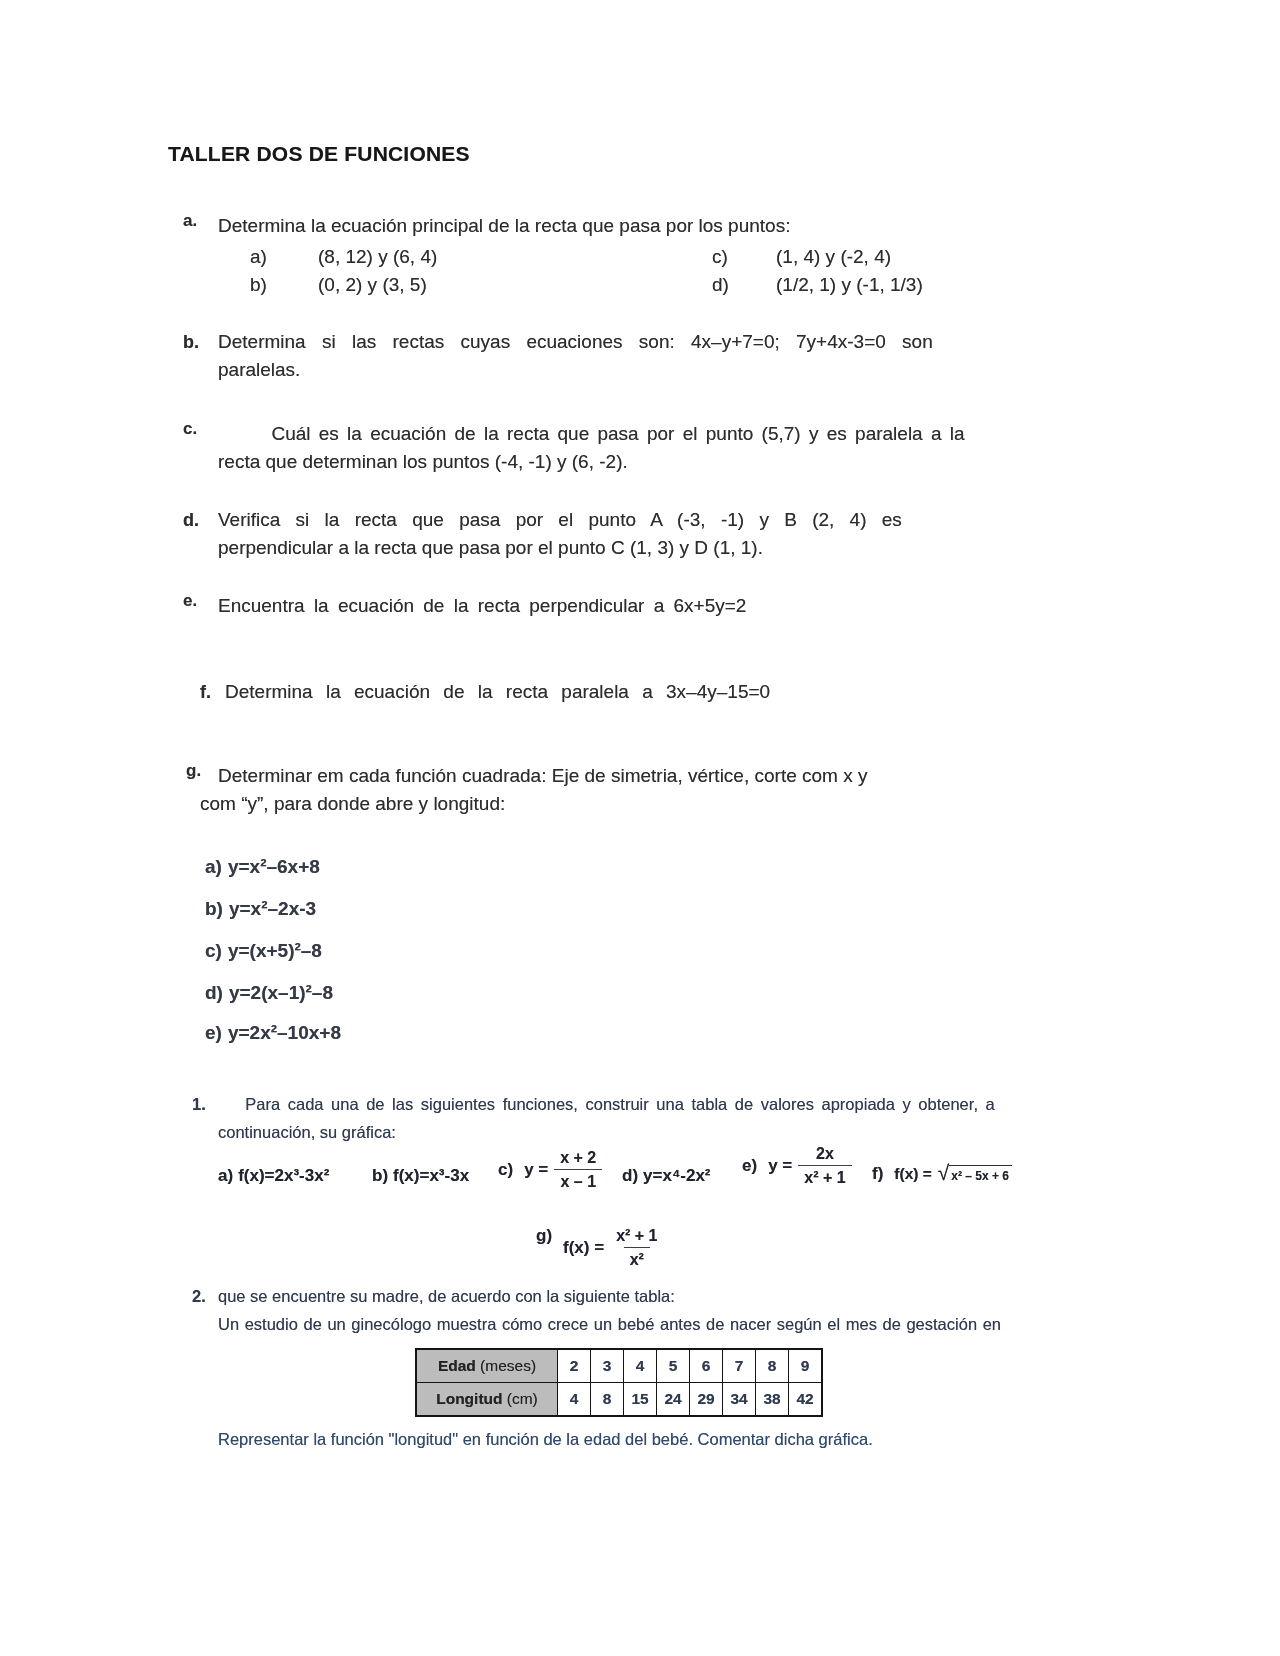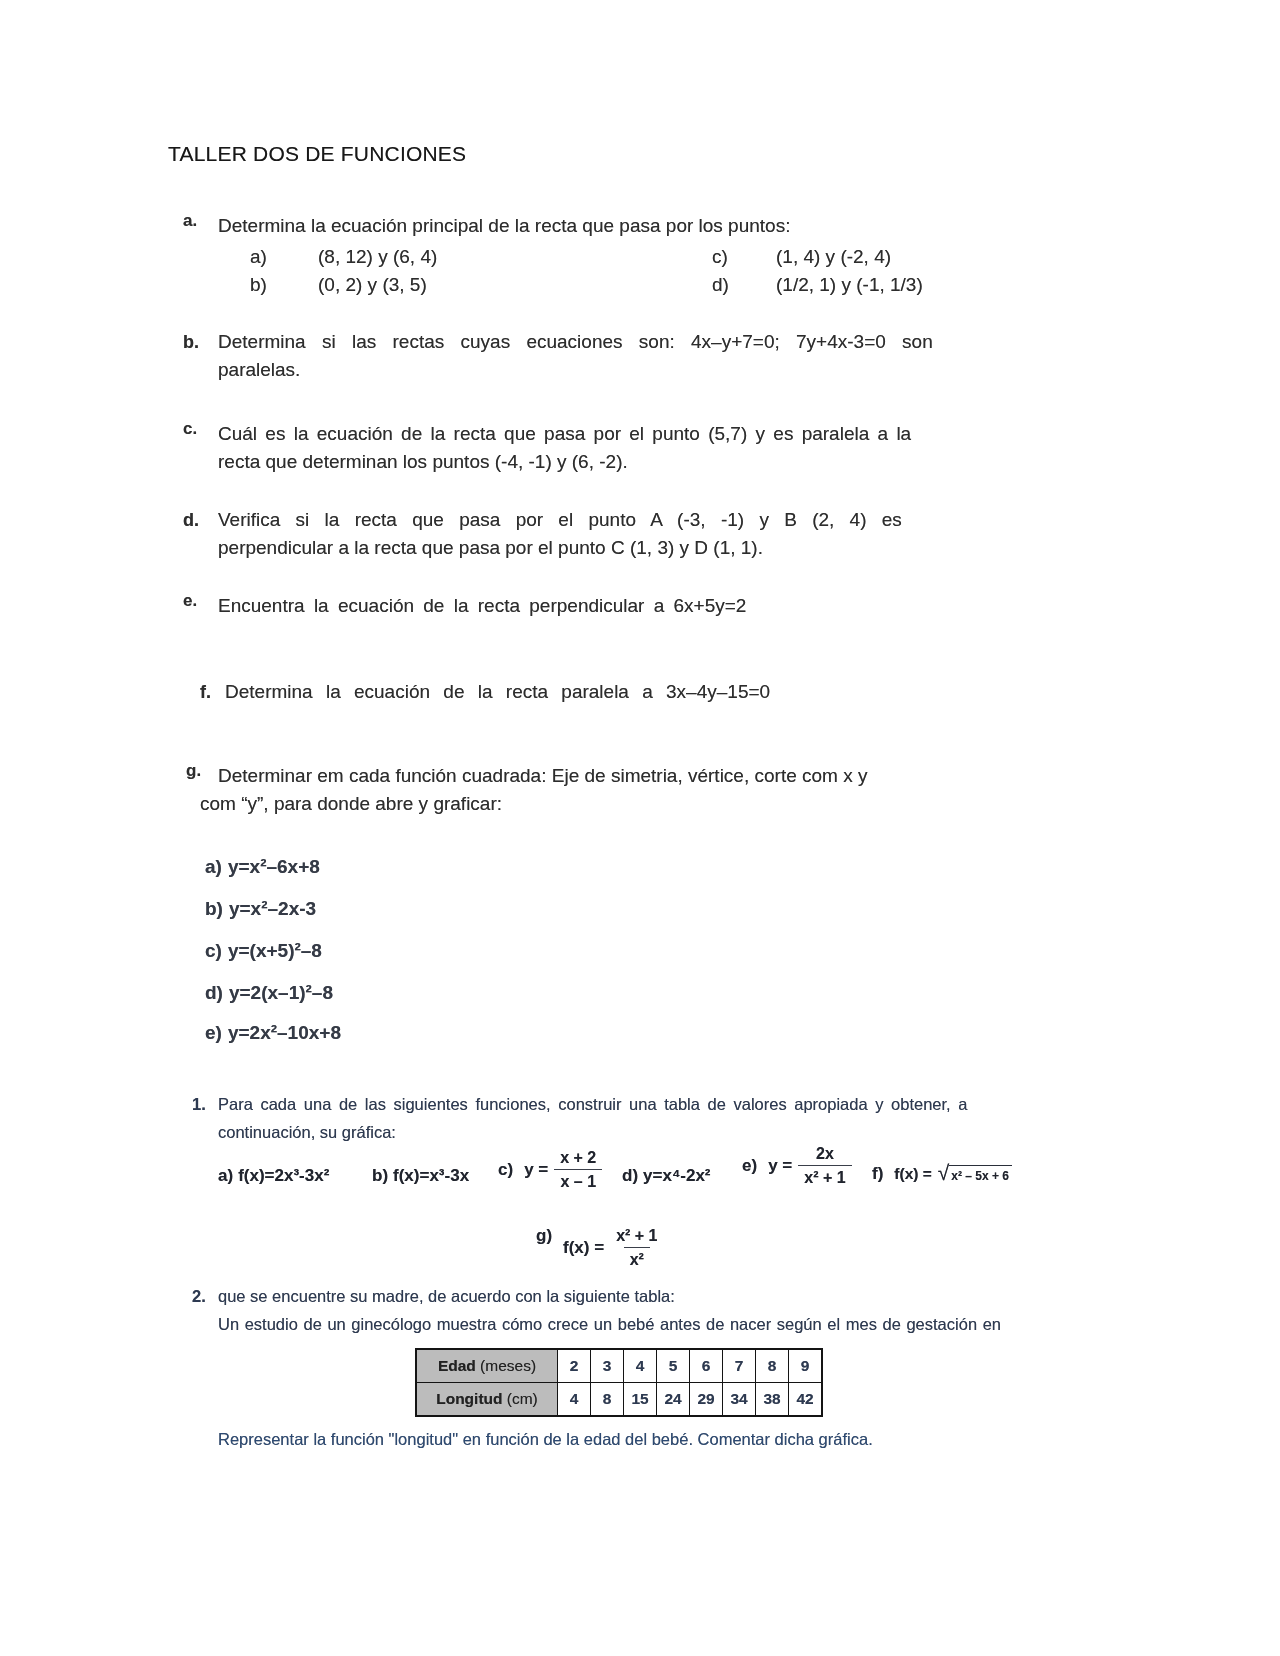--- a/index.html
+++ b/index.html
@@ -2,28 +2,28 @@
 <html><head>
 <meta charset="utf-8">
 <style>
   html,body{margin:0;padding:0;background:#e8e8e8;}
   .page{
     position:relative;width:1280px;height:1656px;margin:0 auto;background:#ffffff;
     font-family:"Liberation Sans", sans-serif;color:#2e2e2e;overflow:hidden;
   }
   .scan{text-shadow:0 0 0.6px rgba(45,45,45,0.55);}
 
-  .title{position:absolute;left:168px;top:142px;font-size:21px;font-weight:normal;color:#181818;letter-spacing:0.2px;}
+  .title{position:absolute;left:168px;top:142px;font-size:21px;font-weight:bold;color:#181818;letter-spacing:0.2px;}
 
   .ex{position:absolute;left:183px;width:835px;font-size:19px;line-height:28px;color:#2d2d2d;}
   .ex .lbl{position:absolute;left:0;top:0;font-weight:bold;font-size:18px;}
   .ex .lbl.raised{top:-5px;font-size:17px;}
   .ex .body{display:block;padding-left:35px;}
   .ln{display:block;}
-  .ws3{word-spacing:3px;} .ws4{word-spacing:4px;} .ws8{word-spacing:8px;}
+  .ws3{word-spacing:3px;text-align:center;} .ws4{word-spacing:4px;} .ws8{word-spacing:8px;}
   .ws10{word-spacing:10px;} .ws11{word-spacing:11px;}
   .g2{margin-left:-18px;}
   .sq{text-decoration-style:wavy;text-decoration-color:#dd3526;text-decoration-thickness:1px;text-underline-offset:4px;}
 
   .ptrow{position:absolute;left:0;top:0;width:1280px;height:28px;font-size:19px;color:#2d2d2d;}
   .ptrow span{position:absolute;white-space:nowrap;}
 
   .quad{position:absolute;left:205px;font-size:19px;font-weight:bold;color:#343a46;white-space:nowrap;}
   .quad .qlbl{margin-right:6px;}
 
@@ -113,21 +113,21 @@
     <span class="lbl">f.</span>
     <span class="body" style="padding-left:25px">
       <span class="ln ws8">Determina la ecuación de la recta paralela a 3x–4y–15=0</span>
     </span>
   </div>
 
   <div class="ex scan" style="top:762px;left:186px">
     <span class="lbl raised">g.</span>
     <span class="body" style="padding-left:32px">
       <span class="ln"><span>Determinar em cada </span><span class="sq">función cuadrada:</span><span> </span><span class="sq">Eje</span><span> de simetria, vértice, corte com x y</span></span>
-      <span class="ln g2"><span>com “y”, para donde abre y </span><span class="sq">graficar:</span></span>
+      <span class="ln g2"><span>com “y”, para donde abre y </span><span class="sq">longitud:</span></span>
     </span>
   </div>
 
   <div class="quad scan" style="top:856px"><span class="qlbl">a)</span><span>y=x²–6x+8</span></div>
   <div class="quad scan" style="top:898px"><span class="qlbl">b)</span><span>y=x²–2x-3</span></div>
   <div class="quad scan" style="top:940px"><span class="qlbl">c)</span><span>y=(x+5)²–8</span></div>
   <div class="quad scan" style="top:982px"><span class="qlbl">d)</span><span>y=2(x–1)²–8</span></div>
   <div class="quad scan" style="top:1022px"><span class="qlbl">e)</span><span>y=2x²–10x+8</span></div>
 
   <div class="numitem scan" style="top:1090px">

